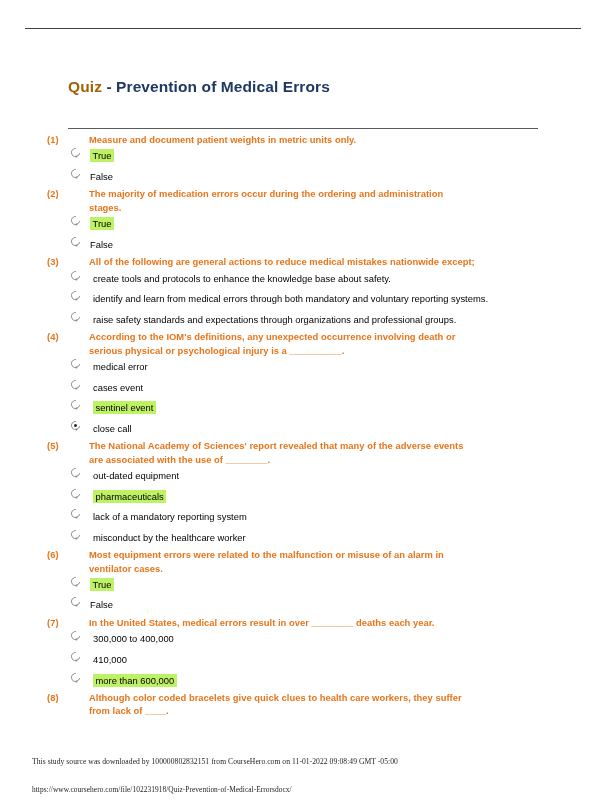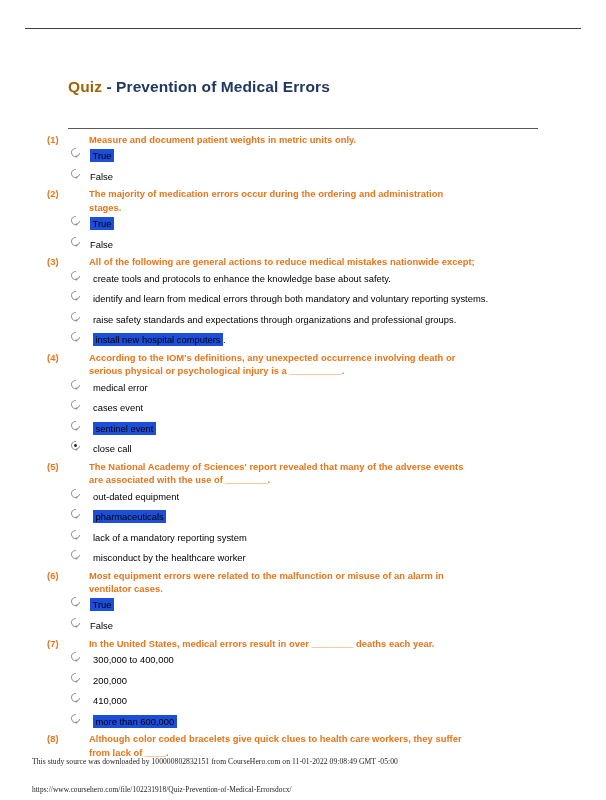--- a/index.html
+++ b/index.html
@@ -122,21 +122,21 @@
     left: 2.2px;
     top: 2.2px;
     width: 3.2px;
     height: 3.2px;
     background: #303030;
     border-radius: 50%;
   }
 
   .opt-label { display: inline; }
   .hl {
-    background: #1d4ed8;
+    background: #bef264;
     padding: 1px 2.5px 1px 2.5px;
   }
 
   
   .footer {
     position: absolute;
     left: 32px;
     top: 757px;
     font-family: "Liberation Serif", serif;
     font-size: 7.6px;
@@ -182,21 +182,20 @@
           <li class="opt tf"><span class="radio"></span><span class="opt-label"><span class="hl">True</span></span></li>
           <li class="opt tf"><span class="radio"></span><span class="opt-label"><span>False</span></span></li>
         </ul>
       </div>
       <div class="q-block">
         <div class="q-text"><span class="q-num">(3)</span><span>All of the following are general actions to reduce medical mistakes nationwide except;</span></div>
         <ul class="opt-list">
           <li class="opt"><span class="radio"></span><span class="opt-label"><span>create tools and protocols to enhance the knowledge base about safety.</span></span></li>
           <li class="opt"><span class="radio"></span><span class="opt-label"><span>identify and learn from medical errors through both mandatory and voluntary reporting systems.</span></span></li>
           <li class="opt"><span class="radio"></span><span class="opt-label"><span>raise safety standards and expectations through organizations and professional groups.</span></span></li>
-          <li class="opt"><span class="radio"></span><span class="opt-label"><span class="hl">install new hospital computers</span><span>.</span></span></li>
         </ul>
       </div>
       <div class="q-block">
         <div class="q-text"><span class="q-num">(4)</span><span>According to the IOM's definitions, any unexpected occurrence involving death or serious physical or psychological injury is a __________.</span></div>
         <ul class="opt-list">
           <li class="opt"><span class="radio"></span><span class="opt-label"><span>medical error</span></span></li>
           <li class="opt"><span class="radio"></span><span class="opt-label"><span>cases event</span></span></li>
           <li class="opt"><span class="radio"></span><span class="opt-label"><span class="hl">sentinel event</span></span></li>
           <li class="opt"><span class="radio checked"></span><span class="opt-label"><span>close call</span></span></li>
         </ul>
@@ -214,21 +213,20 @@
         <div class="q-text"><span class="q-num">(6)</span><span>Most equipment errors were related to the malfunction or misuse of an alarm in ventilator cases.</span></div>
         <ul class="opt-list">
           <li class="opt tf"><span class="radio"></span><span class="opt-label"><span class="hl">True</span></span></li>
           <li class="opt tf"><span class="radio"></span><span class="opt-label"><span>False</span></span></li>
         </ul>
       </div>
       <div class="q-block">
         <div class="q-text"><span class="q-num">(7)</span><span>In the United States, medical errors result in over ________ deaths each year.</span></div>
         <ul class="opt-list">
           <li class="opt"><span class="radio"></span><span class="opt-label"><span>300,000 to 400,000</span></span></li>
-          <li class="opt"><span class="radio"></span><span class="opt-label"><span>200,000</span></span></li>
           <li class="opt"><span class="radio"></span><span class="opt-label"><span>410,000</span></span></li>
           <li class="opt"><span class="radio"></span><span class="opt-label"><span class="hl">more than 600,000</span></span></li>
         </ul>
       </div>
       <div class="q-block">
         <div class="q-text"><span class="q-num">(8)</span><span>Although color coded bracelets give quick clues to health care workers, they suffer from lack of ____.</span></div>
       </div>
     </div>
 
 </div>

